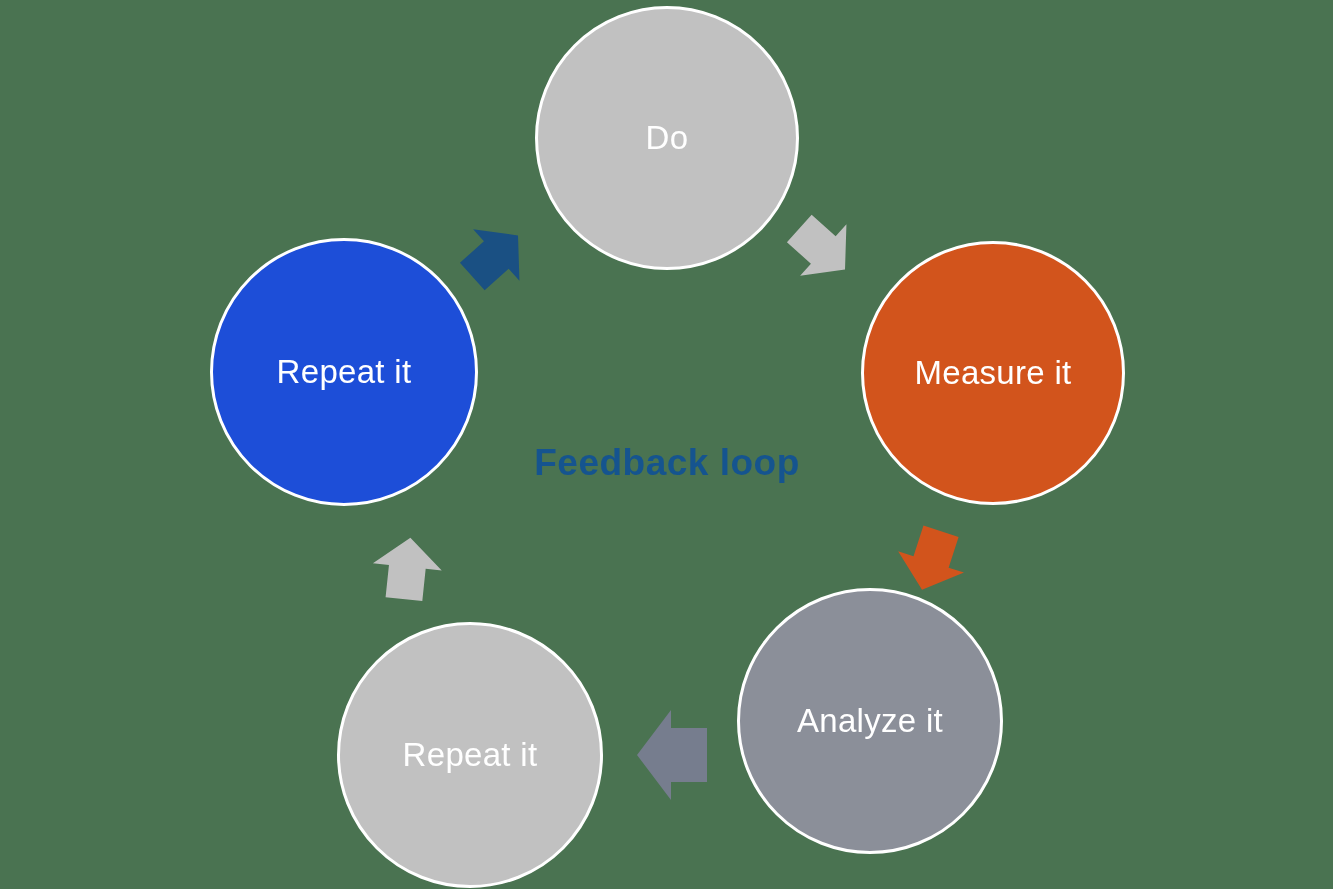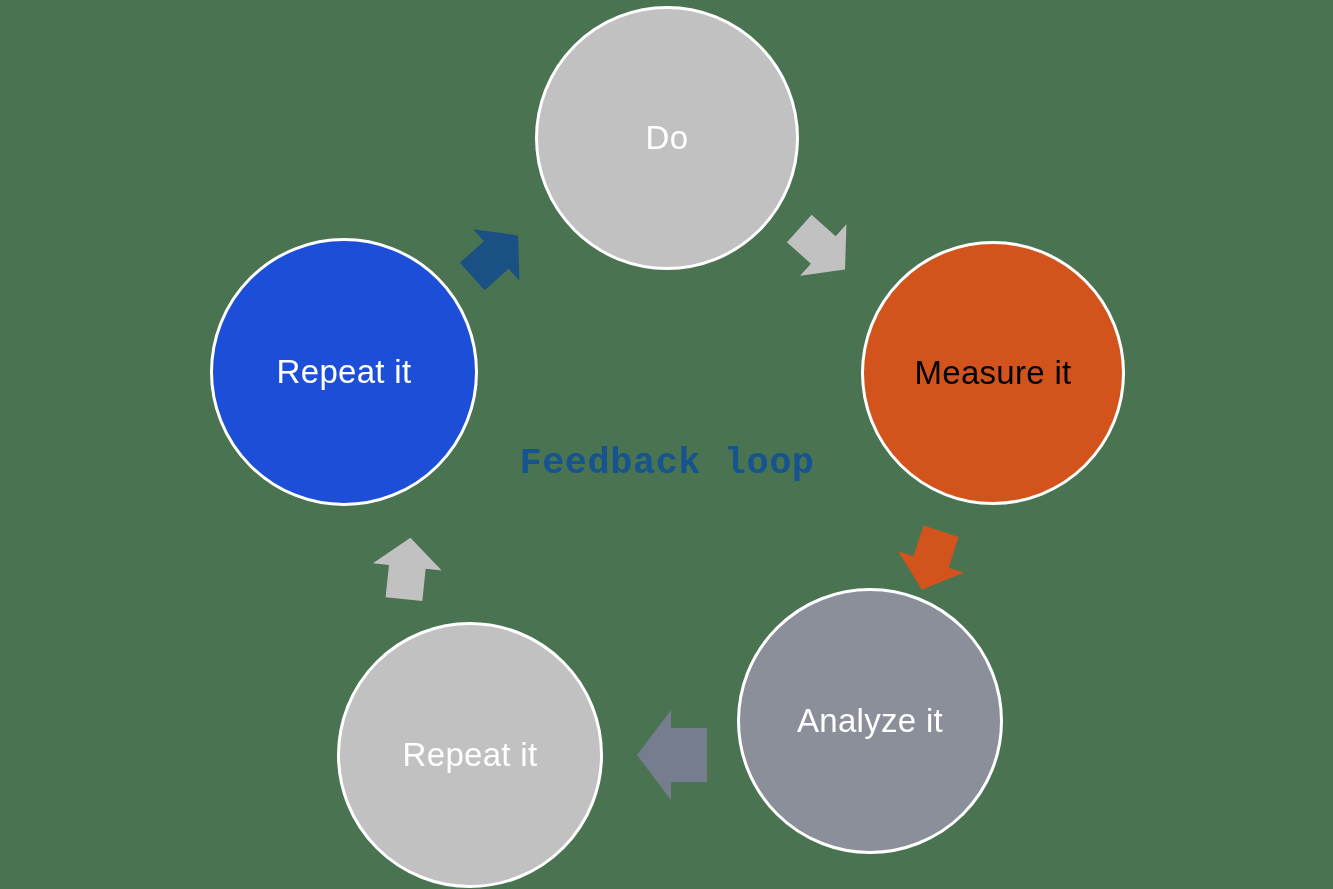--- a/index.html
+++ b/index.html
@@ -54,37 +54,37 @@
 </style>
 </head>
 <body>
 
 <div class="stage" style="background-color: rgb(74, 115, 81);">
 
   <div class="step-circle circle-do" style="background-color: rgb(193, 193, 193); color: rgb(255, 255, 255);">
     <span>Do</span>
   </div>
 
-  <div class="step-circle circle-measure" style="background-color: rgb(210, 84, 28); color: #000000;">
+  <div class="step-circle circle-measure" style="background-color: rgb(210, 84, 28); color: #ffffff;">
     <span>Measure it</span>
   </div>
 
   <div class="step-circle circle-analyze" style="background-color: rgb(139, 143, 153); color: rgb(255, 255, 255);">
     <span>Analyze it</span>
   </div>
 
   <div class="step-circle circle-correct" style="background-color: rgb(193, 193, 193); color: rgb(255, 255, 255);">
     <span>Repeat it</span>
   </div>
 
   <div class="step-circle circle-repeat" style="background-color: #1d4ed8; color: rgb(255, 255, 255);">
     <span>Repeat it</span>
   </div>
 
-  <div class="center-label" style="color: rgb(21, 84, 143); font-family: Liberation Mono, monospace;">Feedback loop</div>
+  <div class="center-label" style="color: rgb(21, 84, 143);">Feedback loop</div>
 
   <svg class="flow-arrow arrow-do-measure" width="100" height="100" viewBox="-65 -65 130 130">
     <polygon points="-38,-24 4,-24 4,-45 42,0 4,45 4,24 -38,24" style="fill: rgb(193, 193, 193);"></polygon>
   </svg>
 
   <svg class="flow-arrow arrow-measure-analyze" width="100" height="100" viewBox="-65 -65 130 130">
     <polygon points="-38,-24 4,-24 4,-45 42,0 4,45 4,24 -38,24" style="fill: rgb(210, 84, 28);"></polygon>
   </svg>
 
   <svg class="flow-arrow arrow-analyze-correct" width="130" height="130" viewBox="-65 -65 130 130">

